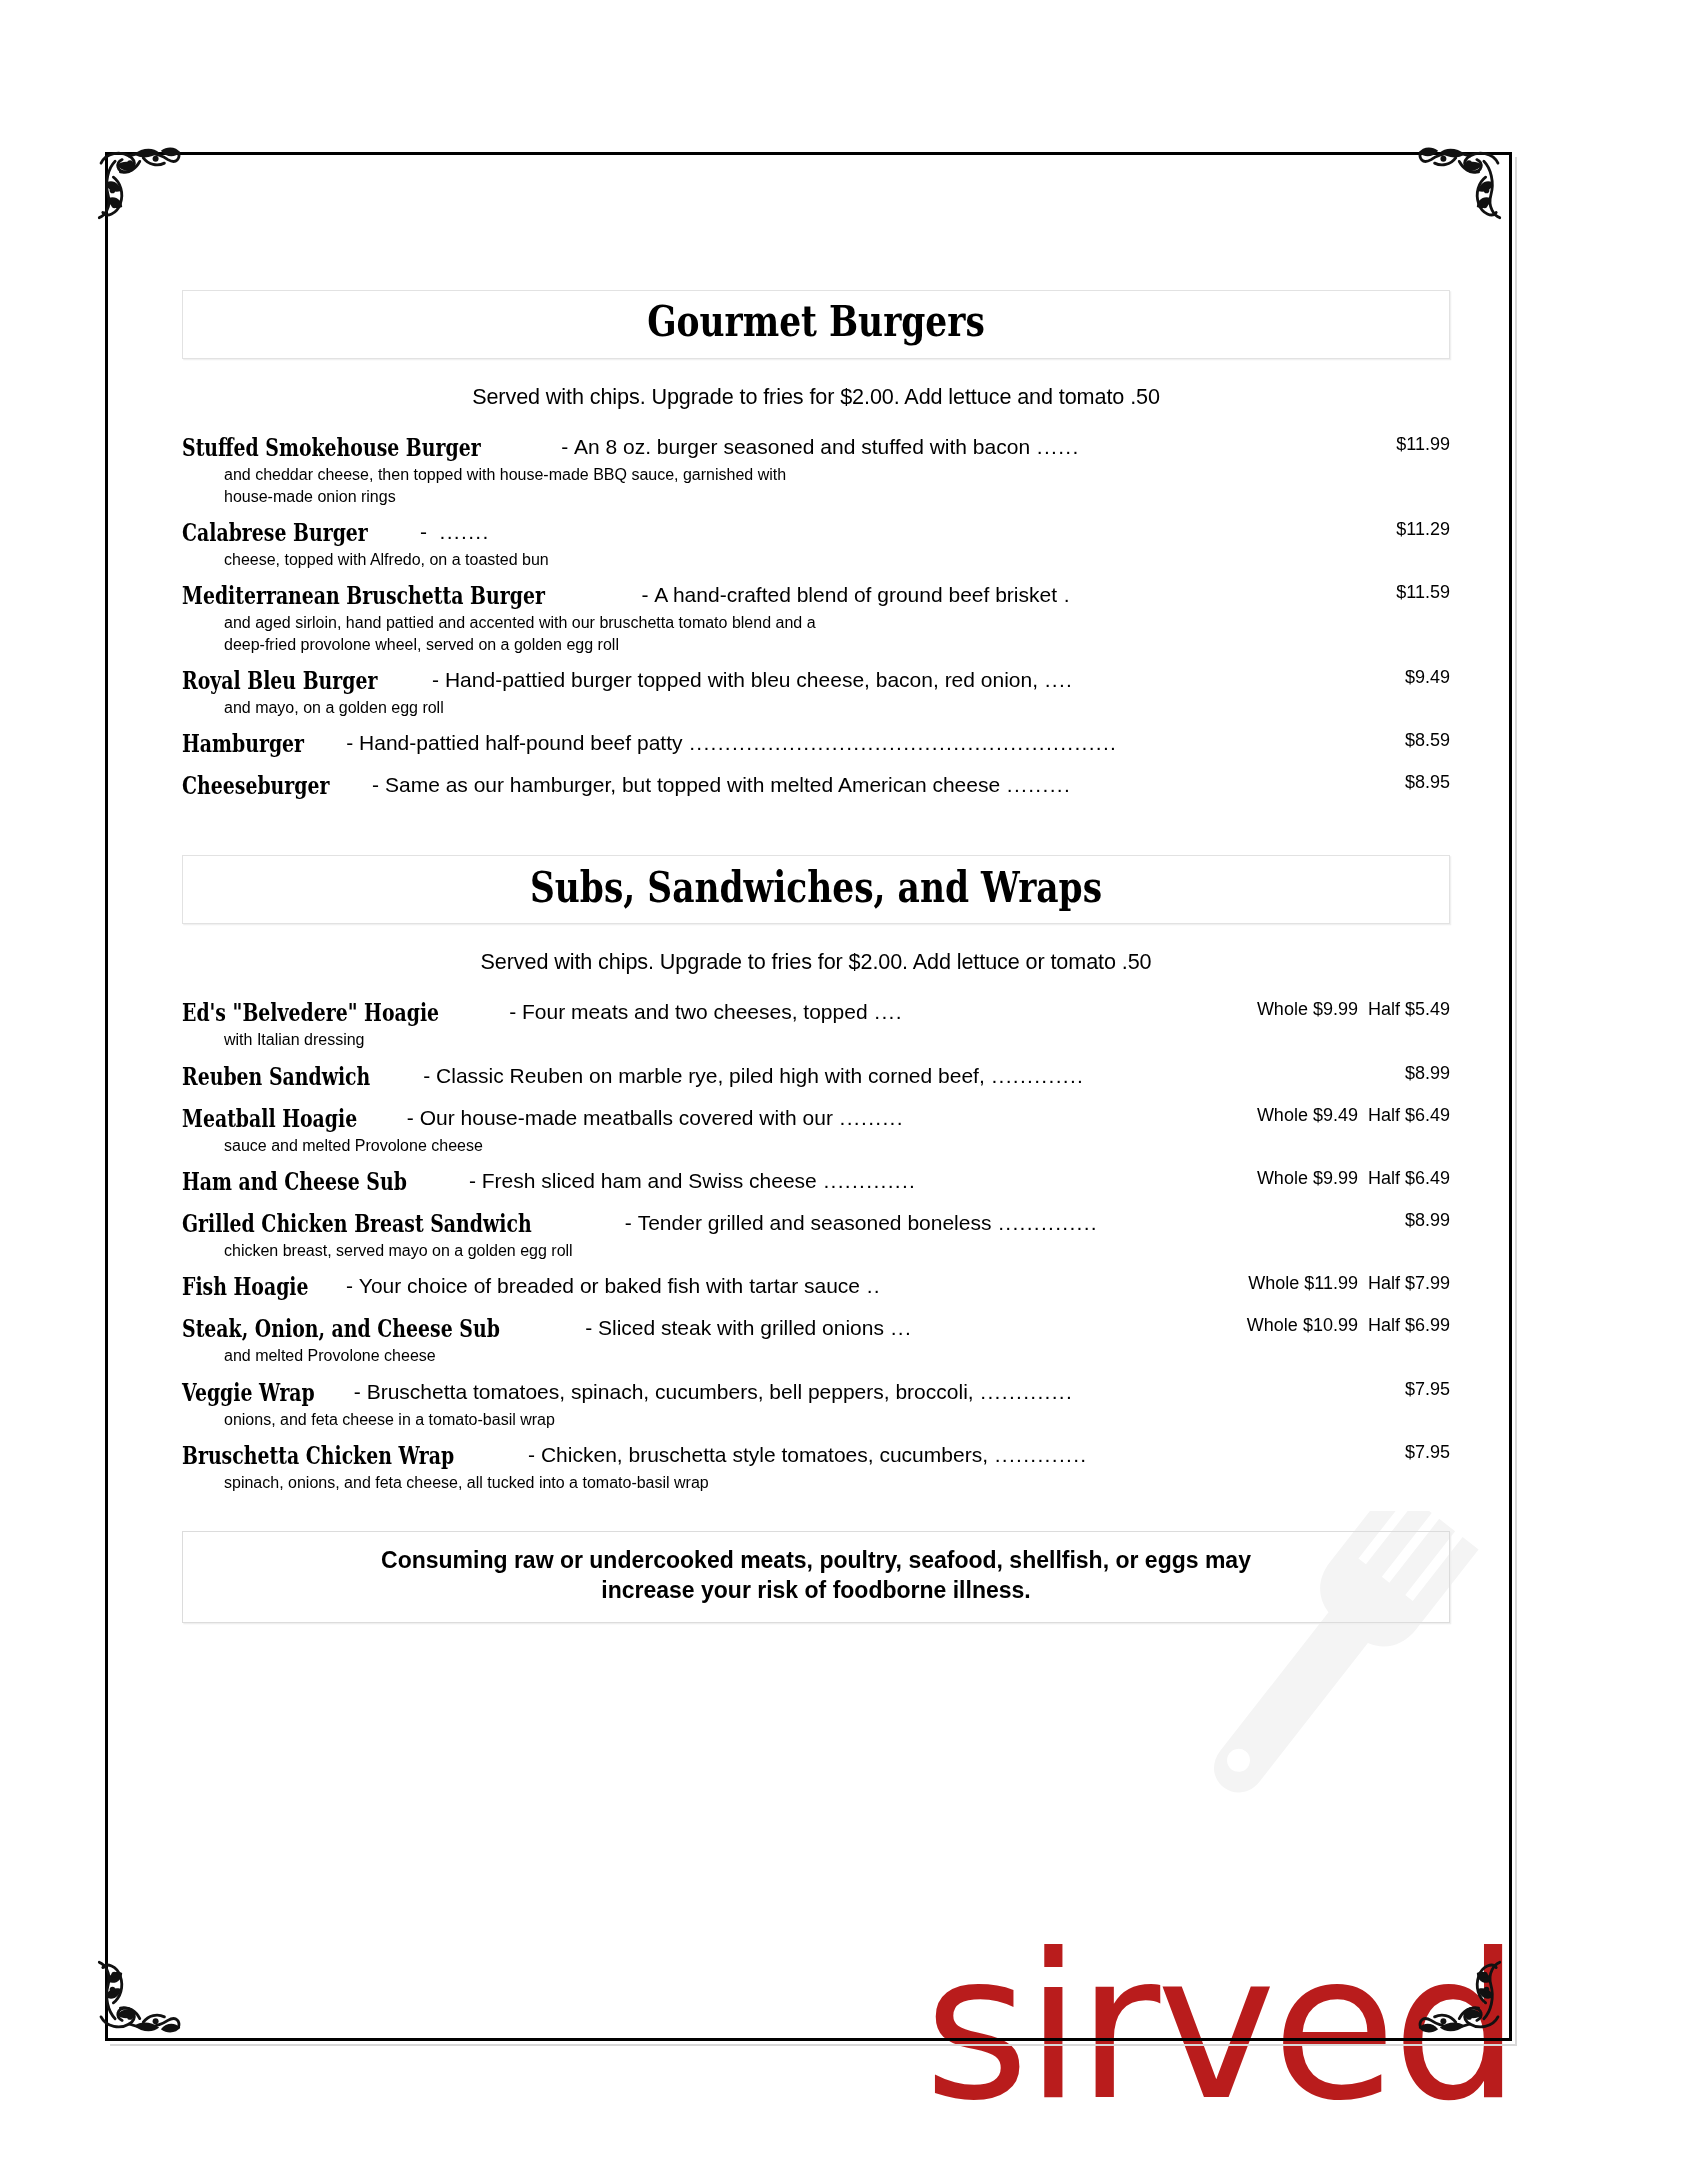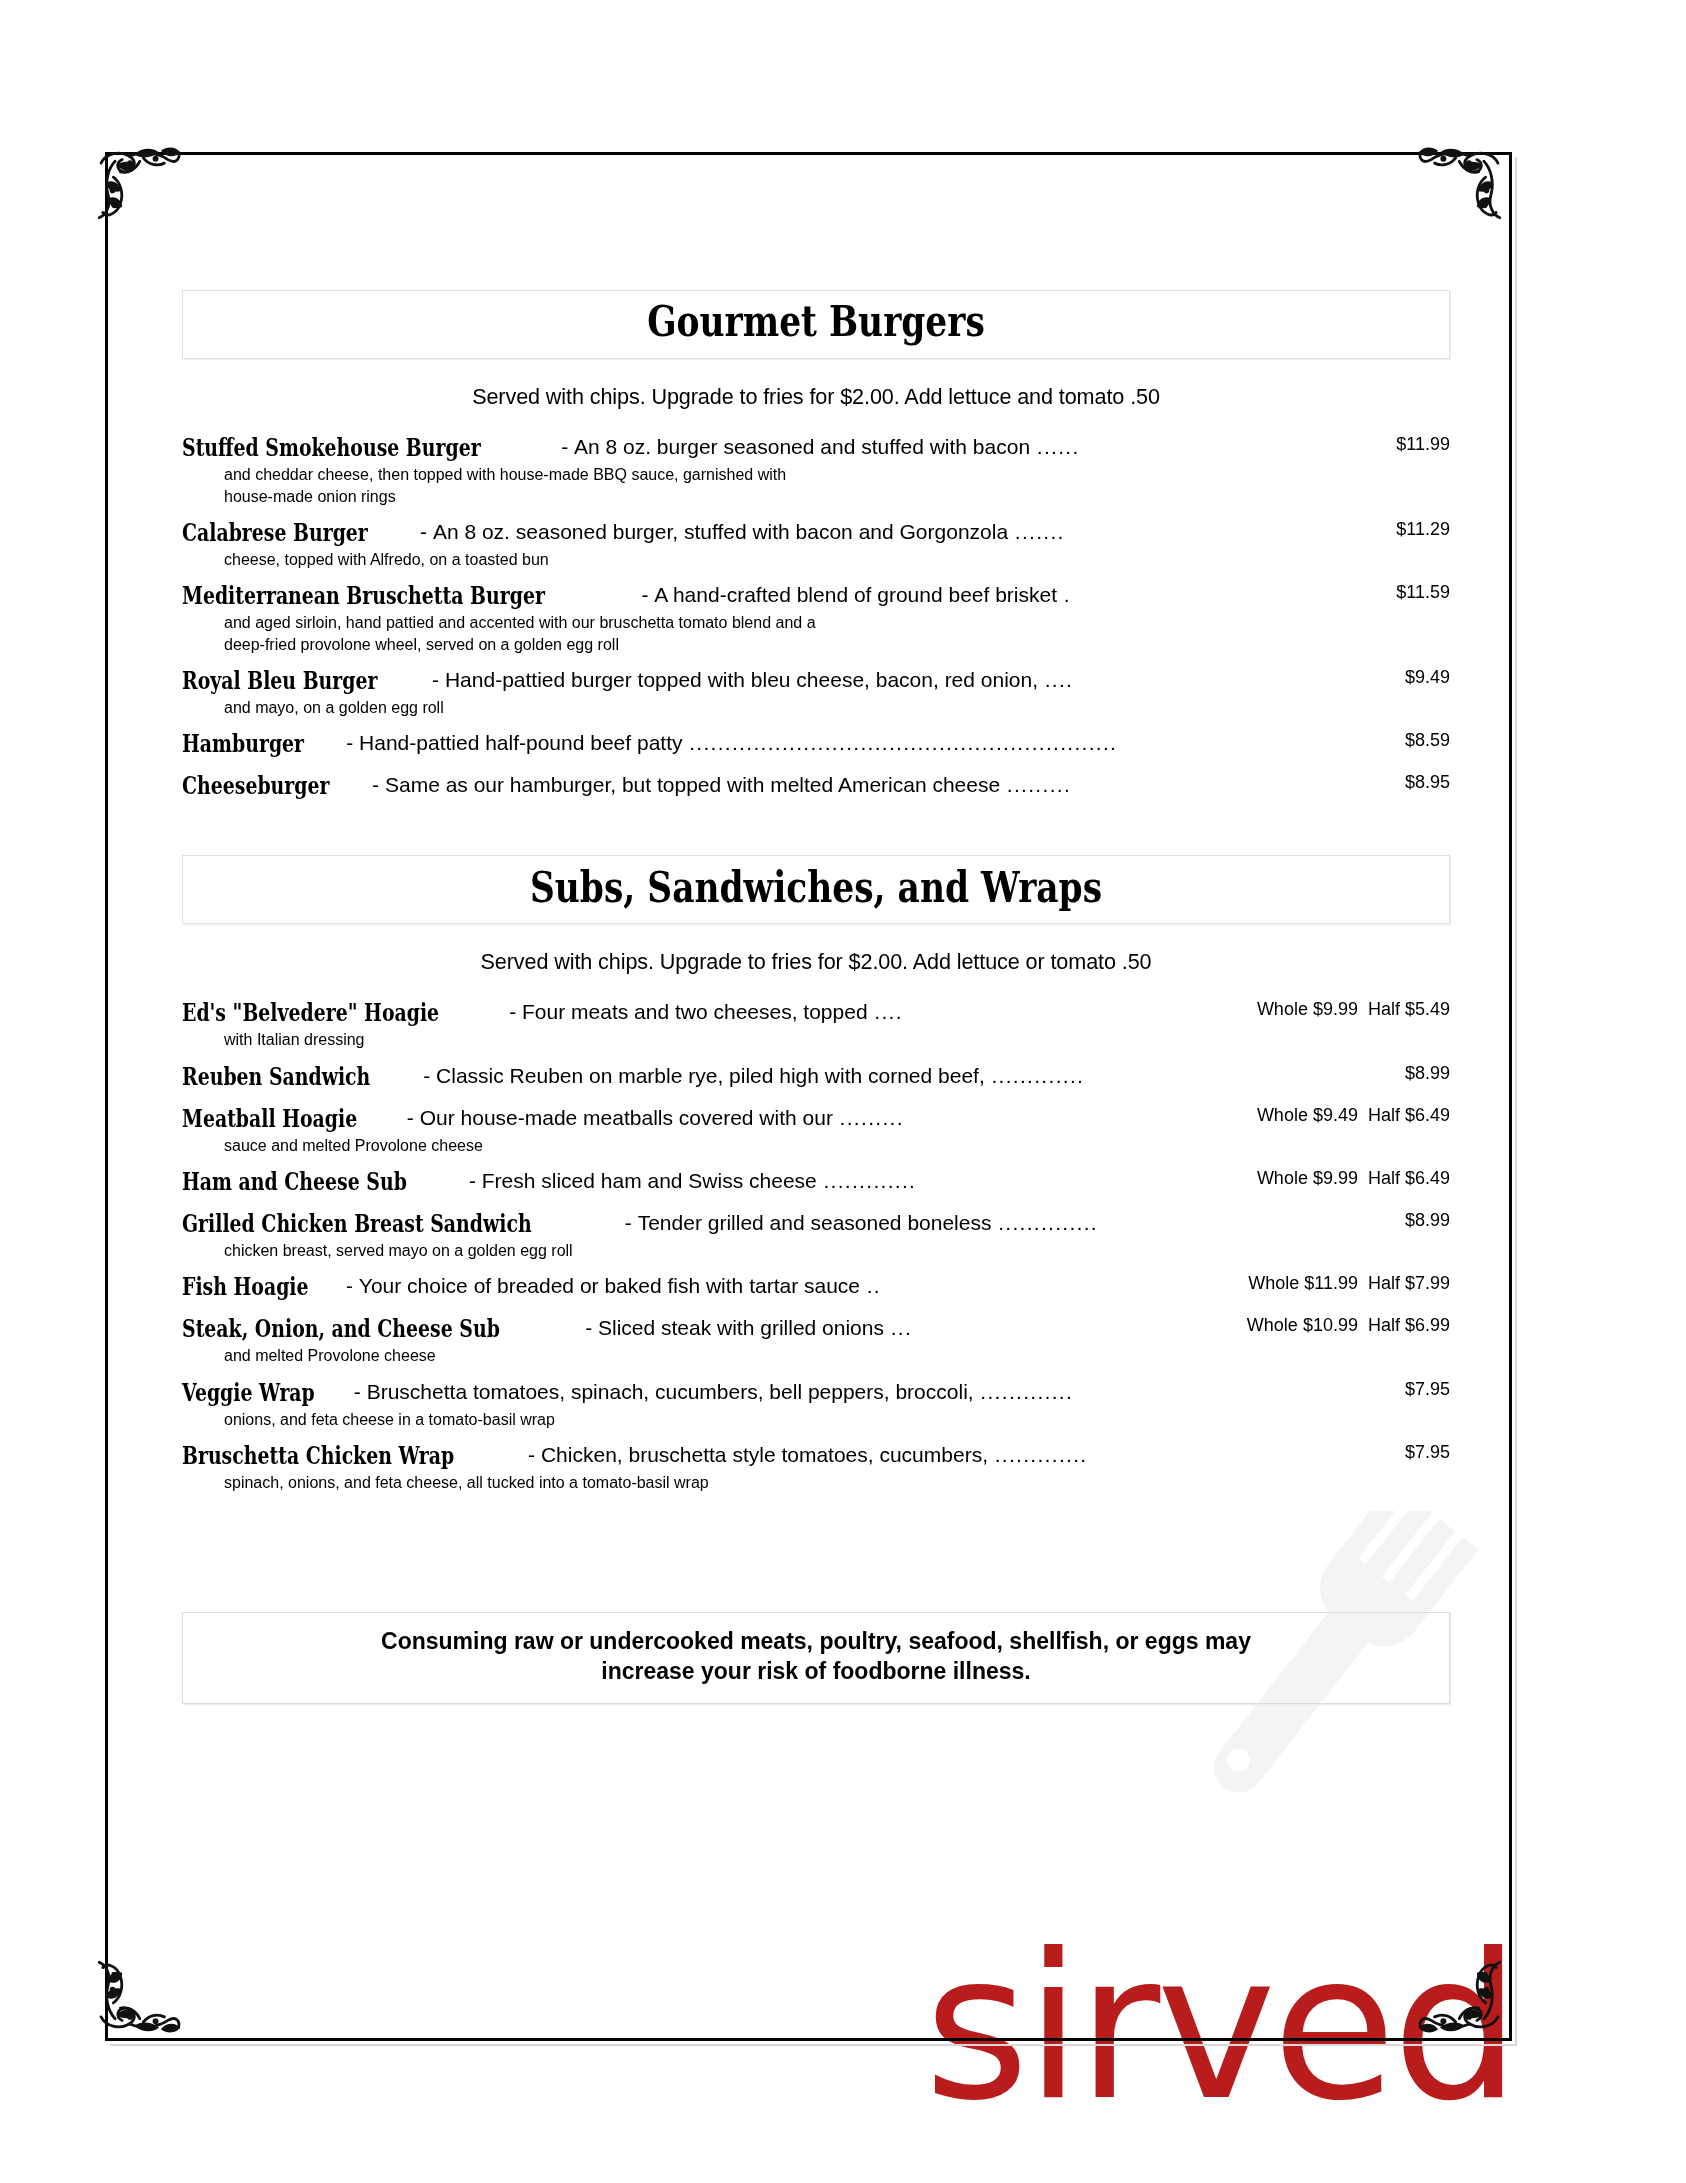--- a/index.html
+++ b/index.html
@@ -163,21 +163,21 @@
     font-size: 16px;
     line-height: 1.34;
     padding-left: 42px;
     white-space: nowrap;
   }
 
   .section-gap { height: 42px; }
 
   
   .disclaimer {
-    margin-top: 119px;
+    margin-top: 38px;
     border: 1.3px solid #dcdcdc;
     box-shadow: 1.3px 1.3px 0 #efefef;
     background: transparent;
     text-align: center;
     font-weight: 700;
     font-size: 23px;
     line-height: 1.30;
     padding: 13.5px 20px 16px 20px;
   }
   .disclaimer span { display: block; }
@@ -314,21 +314,20 @@
             <span class="price">$11.99</span>
           </div>
           <div class="item-cont">and cheddar cheese, then topped with house-made BBQ sauce, garnished with</div>
           <div class="item-cont">house-made onion rings</div>
         </div>
 
         <div class="item">
           <div class="item-line1">
             <span class="item-name">Calabrese Burger</span>
             <span class="item-dash"> - </span>
-            <span class="item-desc">An 8 oz. seasoned burger, stuffed with bacon and Gorgonzola</span>
             <span class="leader">.......</span>
             <span class="price">$11.29</span>
           </div>
           <div class="item-cont">cheese, topped with Alfredo, on a toasted bun</div>
         </div>
 
         <div class="item">
           <div class="item-line1">
             <span class="item-name">Mediterranean Bruschetta Burger</span>
             <span class="item-dash"> - </span>

